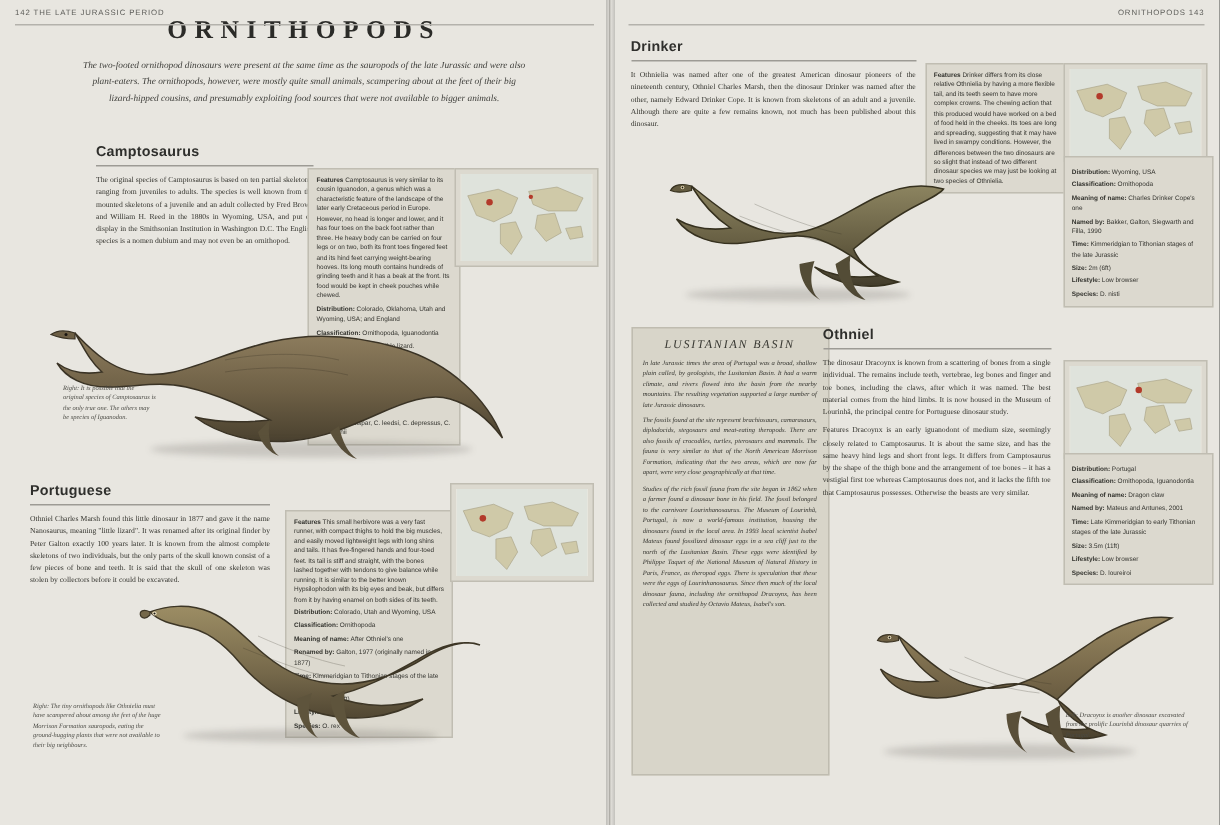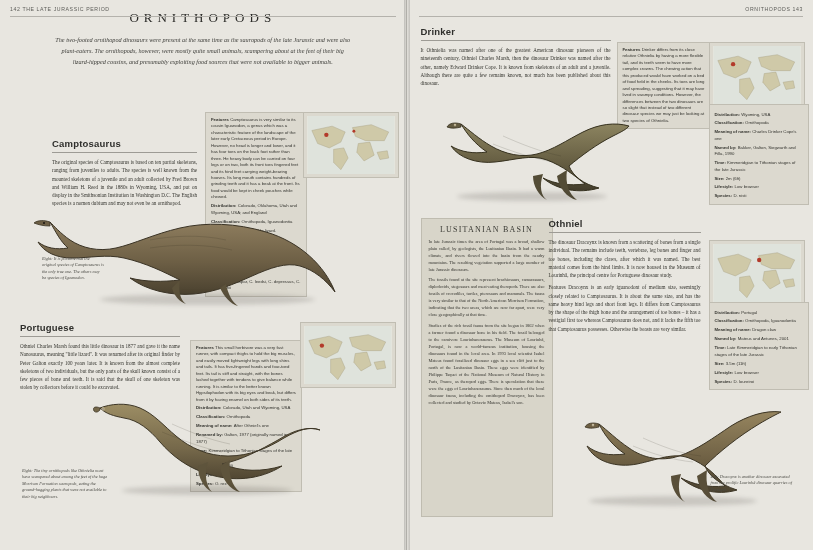--- a/index.html
+++ b/index.html
@@ -11,22 +11,22 @@
   .gutter{position:absolute;left:404px;top:0;width:6px;height:550px;
     background:linear-gradient(to right,rgba(0,0,0,0.18),rgba(0,0,0,0.02),rgba(0,0,0,0.16));z-index:40;}
 
   
   .runhead{position:absolute;top:6px;font-size:5.2px;letter-spacing:.6px;color:#5c5c58;
     font-family:"Liberation Sans",sans-serif;text-transform:uppercase;}
   .rh-left{left:10px;}
   .rh-right{right:10px;}
   .rule-top{position:absolute;top:16px;height:1px;background:#b4b2ac;}
 
-  h1.title{font-family:"Liberation Serif",serif;font-weight:400;letter-spacing:5px;
-    text-align:center;font-size:13px;color:#2b2b28;margin:0;padding-top:10px;}
+  h1.title{font-family:"Liberation Serif",serif;font-weight:700;letter-spacing:5px;
+    text-align:center;font-size:17px;color:#2b2b28;margin:0;padding-top:10px;}
   .standfirst{font-style:italic;font-size:6.2px;line-height:1.75;text-align:center;
     color:#3d3d39;margin:9px auto 0;width:300px;}
 
   h2.sec{font-family:"Liberation Sans",sans-serif;font-weight:700;font-size:9.5px;
     color:#2f2f2c;margin:0 0 3px 0;letter-spacing:.2px;}
   .secrule{height:1px;background:#9d9b95;margin-bottom:5px;}
 
   .body-col{font-size:5.1px;line-height:1.62;color:#35352f;text-align:justify;}
 
   
@@ -56,21 +56,21 @@
 
 <div class="spread">
 
   <div class="page left">
     <div class="runhead rh-left">142  THE LATE JURASSIC PERIOD</div>
     <div class="rule-top" style="left:10px;right:10px;"></div>
 
     <h1 class="title">ORNITHOPODS</h1>
     <div class="standfirst">The two-footed ornithopod dinosaurs were present at the same time as the sauropods of the late Jurassic and were also plant-eaters. The ornithopods, however, were mostly quite small animals, scampering about at the feet of their big lizard-hipped cousins, and presumably exploiting food sources that were not available to bigger animals.</div>
 
-    <div style="position:absolute;left:52px;top:96px;width:145px;margin-top:42px;">
+    <div style="position:absolute;left:64px;top:96px;width:145px;">
       <h2 class="sec">Camptosaurus</h2>
       <div class="secrule"></div>
       <div class="body-col">The original species of Camptosaurus is based on ten partial skeletons, ranging from juveniles to adults. The species is well known from the mounted skeletons of a juvenile and an adult collected by Fred Brown and William H. Reed in the 1880s in Wyoming, USA, and put on display in the Smithsonian Institution in Washington D.C. The English species is a nomen dubium and may not even be an ornithopod.</div>
     </div>
 
     <div class="factbox" style="position:absolute;left:205px;top:112px;width:90px;">
       <div><span class="lead">Features</span>
         <span>Camptosaurus is very similar to its cousin Iguanodon, a genus which was a characteristic feature of the landscape of the later early Cretaceous period in Europe. However, no head is longer and lower, and it has four toes on the back foot rather than three. He heavy body can be carried on four legs or on two, both its front toes fingered feet and its hind feet carrying weight-bearing hooves. Its long mouth contains hundreds of grinding teeth and it has a beak at the front. Its food would be kept in cheek pouches while chewed.</span></div>
       <div class="rows">
           <div class="row"><span class="k">Distribution: </span><span>Colorado, Oklahoma, Utah and Wyoming, USA; and England</span></div>
@@ -239,21 +239,21 @@
           <circle cx="22" cy="29" r=".6" fill="#16140e"></circle>
         <path d="M110 78 C106 90 108 100 114 104 C106 100 100 90 100 80 Z" fill="#534c36"></path>
         <path d="M134 74 C132 88 136 98 144 104 C134 102 126 92 124 80 Z" fill="#534c36"></path>
         <g opacity=".3" stroke="#2b281c" stroke-width=".5" fill="none">
           <path d="M60 48 C80 56 100 62 120 66"></path>
             <path d="M70 40 C88 48 108 56 128 60"></path>
         </g>
       </svg>
     </div>
 
-    <div class="sidebar" style="position:absolute;left:14px;top:218px;width:116px;height:285px;">
+    <div class="sidebar" style="position:absolute;left:14px;top:218px;width:116px;height:285px;font-style:italic;">
       <h3>LUSITANIAN BASIN</h3>
       <div class="txt">
           <p>In late Jurassic times the area of Portugal was a broad, shallow plain called, by geologists, the Lusitanian Basin. It had a warm climate, and rivers flowed into the basin from the nearby mountains. The resulting vegetation supported a large number of late Jurassic dinosaurs.</p>
           <p>The fossils found at the site represent brachiosaurs, camarasaurs, diplodocids, stegosaurs and meat-eating theropods. There are also fossils of crocodiles, turtles, pterosaurs and mammals. The fauna is very similar to that of the North American Morrison Formation, indicating that the two areas, which are now far apart, were very close geographically at that time.</p>
           <p>Studies of the rich fossil fauna from the site began in 1862 when a farmer found a dinosaur bone in his field. The fossil belonged to the carnivore Lourinhanosaurus. The Museum of Lourinhã, Portugal, is now a world-famous institution, housing the dinosaurs found in the local area. In 1993 local scientist Isabel Mateus found fossilized dinosaur eggs in a sea cliff just to the north of the Lusitanian Basin. These eggs were identified by Philippe Taquet of the National Museum of Natural History in Paris, France, as theropod eggs. There is speculation that these were the eggs of Lourinhanosaurus. Since then much of the local dinosaur fauna, including the ornithopod Dracoynx, has been collected and studied by Octavio Mateus, Isabel's son.</p>
         </div>
     </div>
 
     <div style="position:absolute;left:142px;top:218px;width:152px;">
       <h2 class="sec">Othniel</h2>

